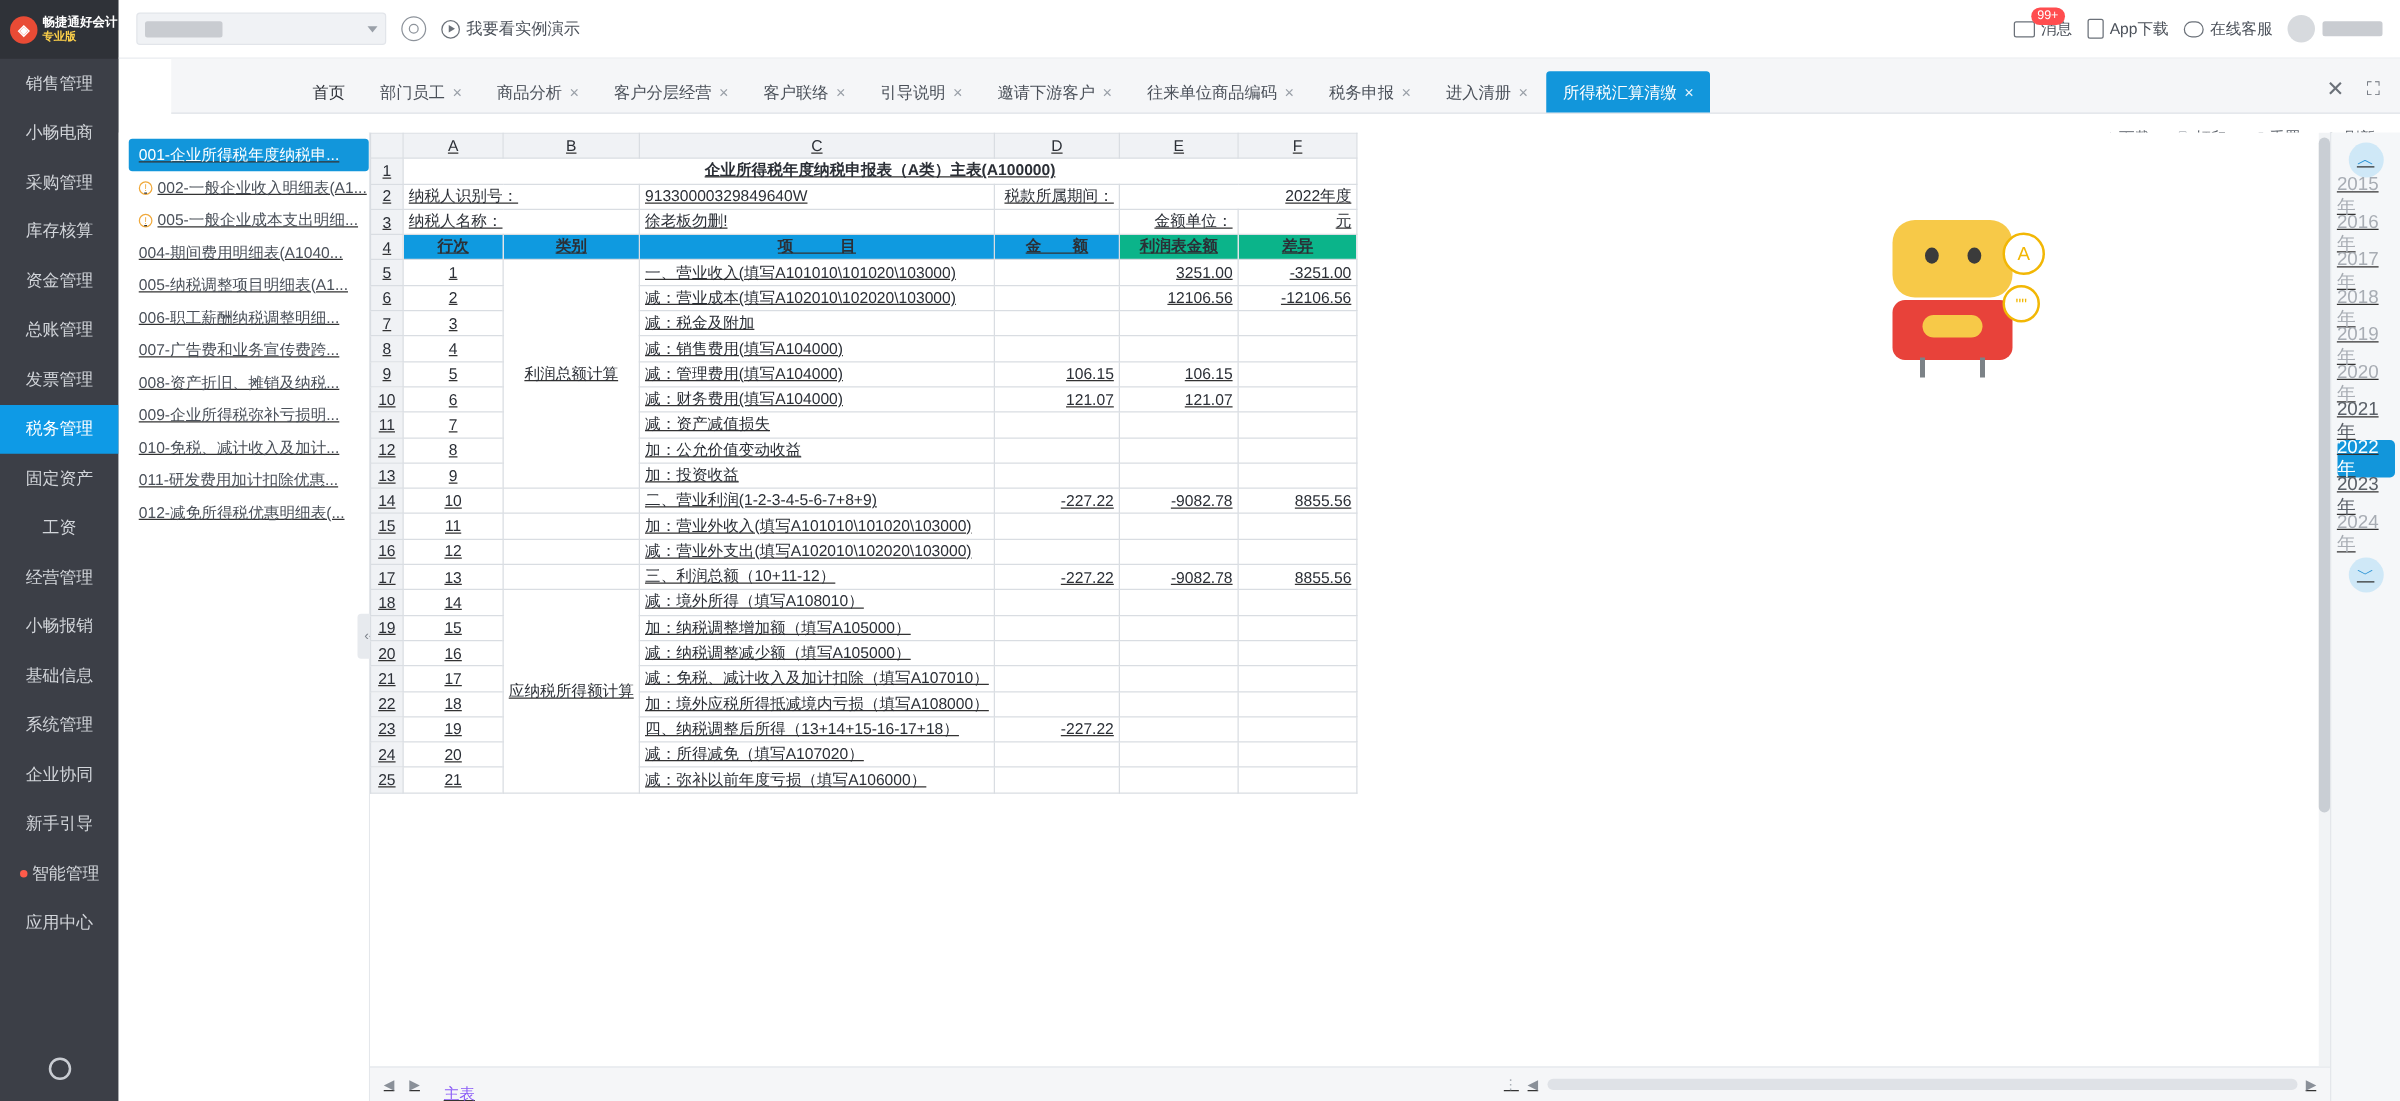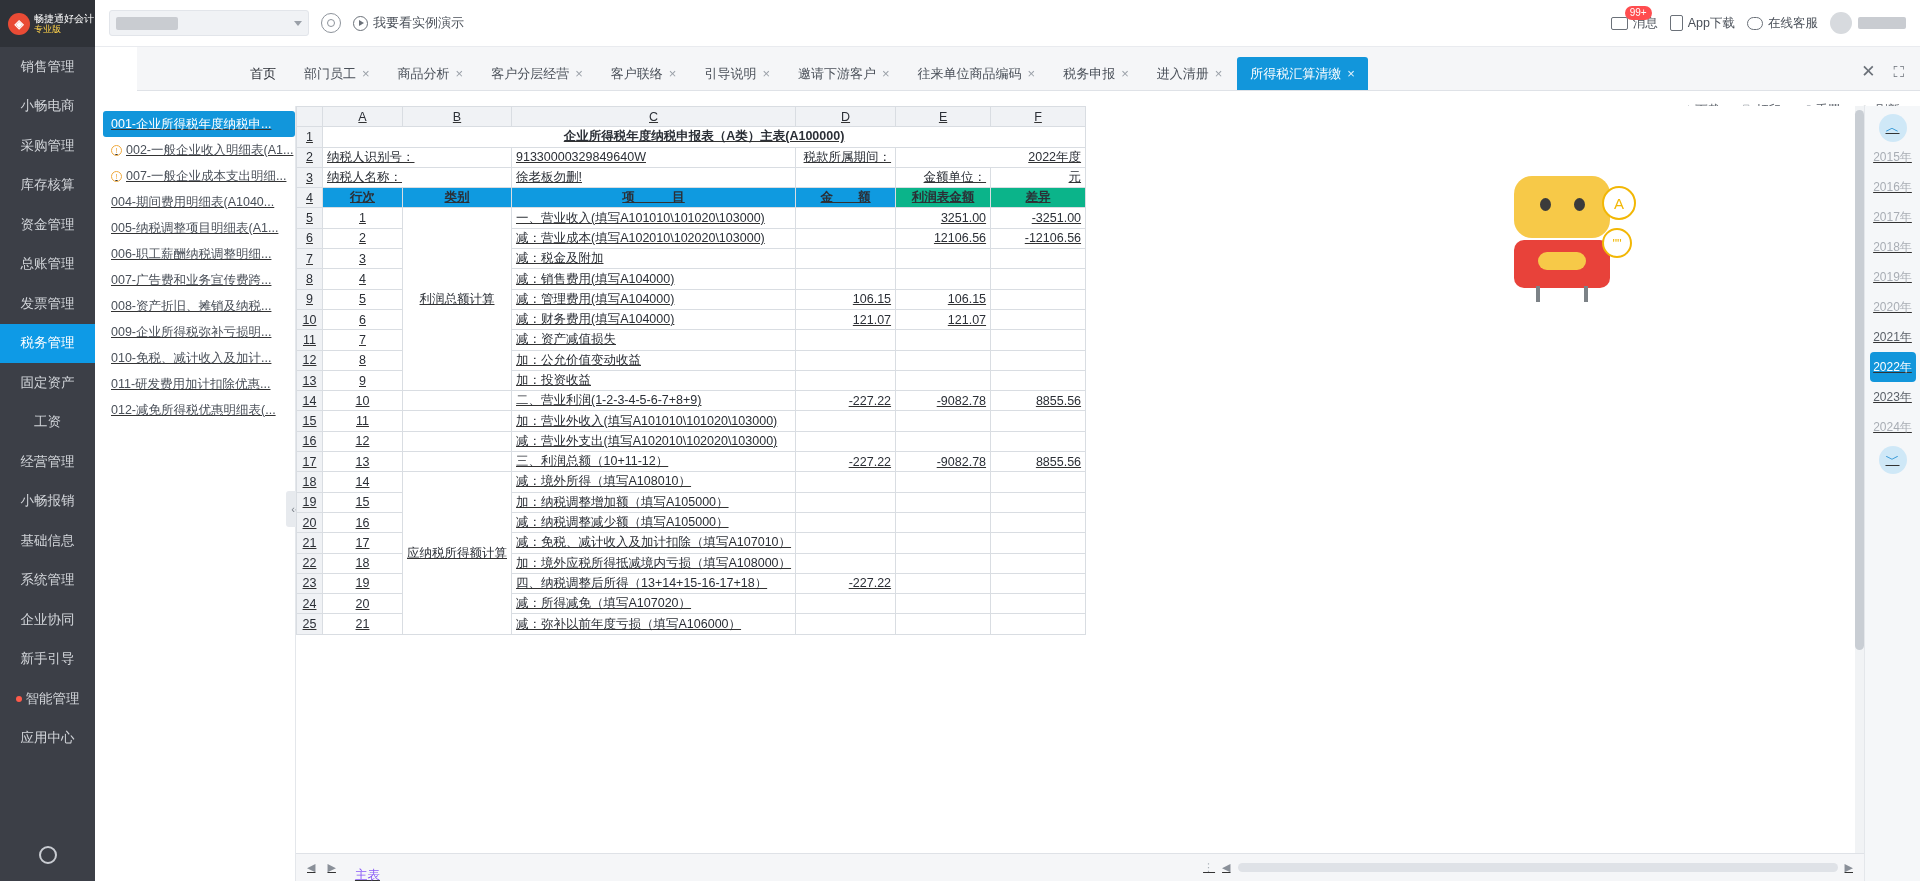--- a/index.html
+++ b/index.html
@@ -19,21 +19,21 @@
   }
   .brand {
     height:47px; background:#2f3238; display:flex; align-items:center;
     padding-left:8px; gap:4px;
   }
   .brand-logo {
     width:22px;height:22px;border-radius:50%;background:#e94b35;
     display:flex;align-items:center;justify-content:center;
     color:#fff;font-size:12px;font-weight:bold;flex:0 0 22px;
   }
-  .brand-text { font-size:10px; line-height:11px; color:#fff; }
+  .brand-text { font-size:10px; line-height:11px; color:#fff;font-weight:bold; }
   .brand-text .sub { color:#ffd24a; font-size:9px; }
   .snav { flex:1; overflow:hidden; }
   .snav-item {
     height:39.5px; display:flex; align-items:center; justify-content:center;
     font-size:13.5px; color:#d2d5da; cursor:pointer; position:relative;
   }
   .snav-item.active { background:#0e9ae6; color:#fff; }
   .snav-item.smart { color:#d2d5da; }
   .snav-item .dot {
     width:6px;height:6px;border-radius:50%;background:#ff5b4a;
@@ -204,21 +204,21 @@
   .years {
     width:56px; flex:0 0 56px; background:#f5f7f9; border-left:1px solid #e4e7eb;
     display:flex; flex-direction:column; align-items:center; padding-top:8px; gap:0;
   }
   .yr-btn {
     width:28px;height:28px;border-radius:50%;background:#cfe8f7;color:#2791d4;
     display:flex;align-items:center;justify-content:center;font-size:14px;cursor:pointer;
   }
   .yr {
     height:30px; display:flex; align-items:center; justify-content:center;
-    font-size:12px; color:#5a6068; width:46px; cursor:pointer; border-radius:4px;
+    font-size:15px; color:#5a6068; width:46px; cursor:pointer; border-radius:4px;
   }
   .yr.active { background:#1296db; color:#fff; }
   .yr.dim { color:#a8adb4; }
 
   
   .sheet-foot {
     height:28px; background:#f5f6f8; border-top:1px solid #dfe2e7;
     display:flex; align-items:center; padding:0 8px; gap:6px;
   }
   .arrbtn { color:#8a9099; font-size:11px; cursor:pointer; padding:0 3px;}
@@ -423,21 +423,21 @@
       <div class="tree">
         <div class="tree-item active">
             <span>001-企业所得税年度纳税申...</span>
           </div>
         <div class="tree-item">
             <span class="warn">!</span>
             <span>002-一般企业收入明细表(A1...</span>
           </div>
         <div class="tree-item">
             <span class="warn">!</span>
-            <span>007-一般企业成本支出明细...</span>
+            <span>005-一般企业成本支出明细...</span>
           </div>
         <div class="tree-item">
             <span>004-期间费用明细表(A1040...</span>
           </div>
         <div class="tree-item">
             <span>005-纳税调整项目明细表(A1...</span>
           </div>
         <div class="tree-item">
             <span>006-职工薪酬纳税调整明细...</span>
           </div>

